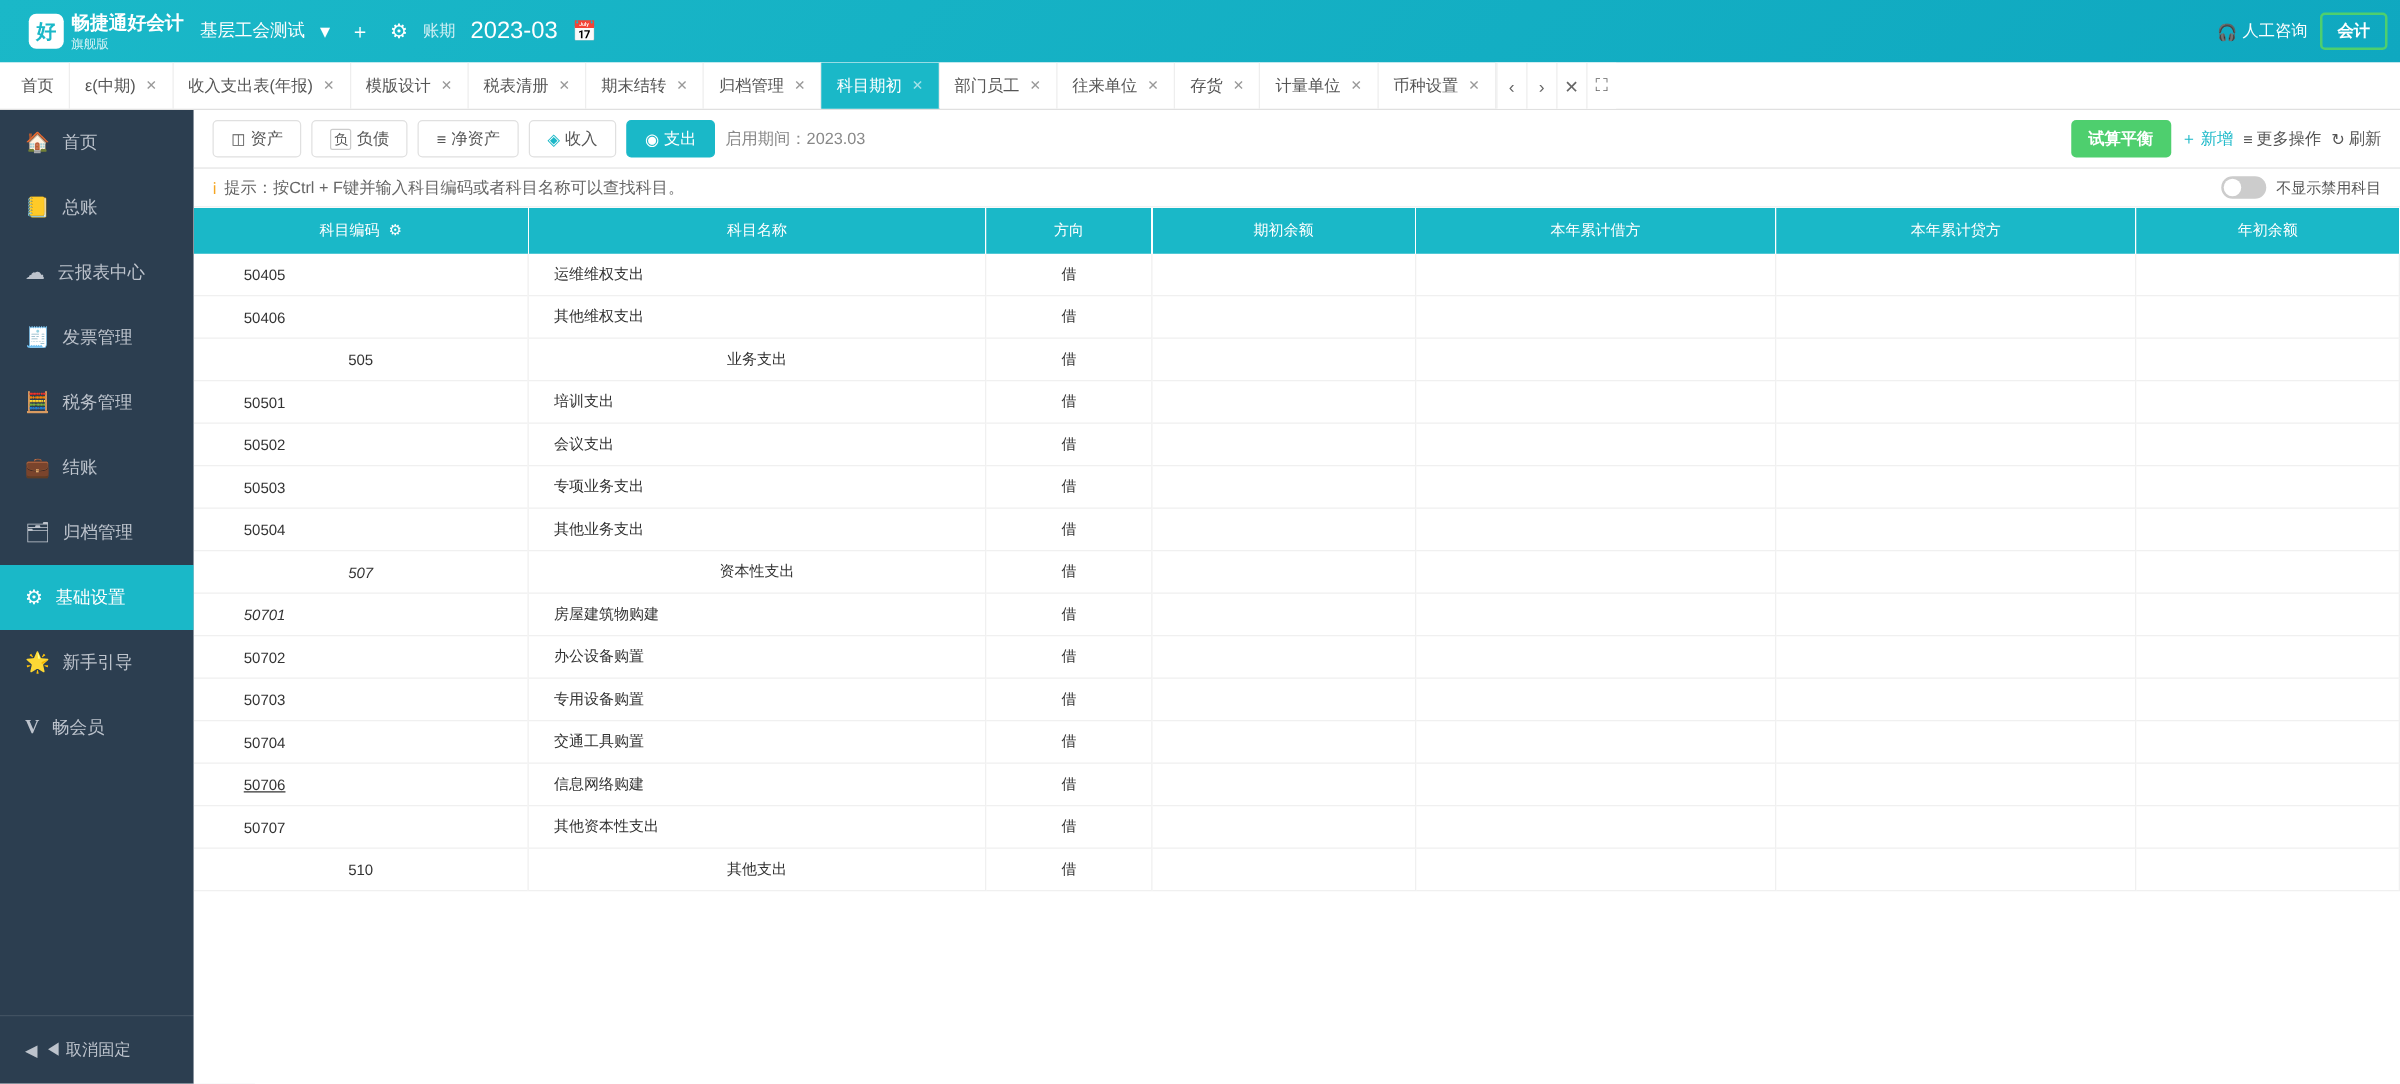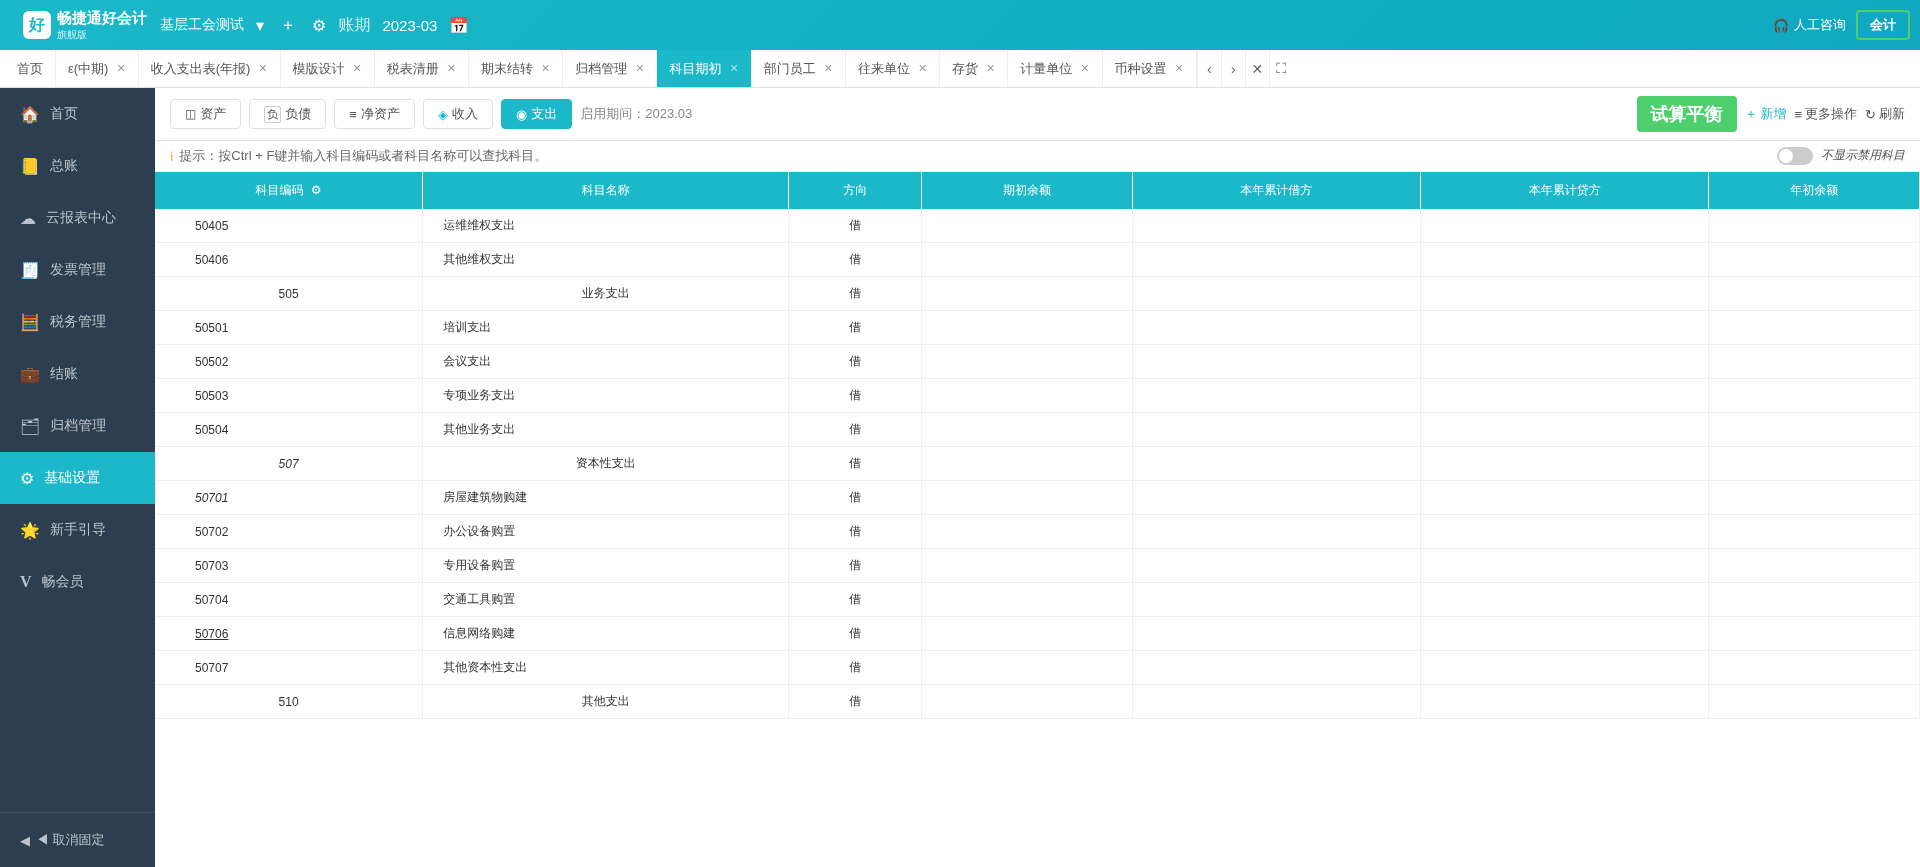--- a/index.html
+++ b/index.html
@@ -45,22 +45,22 @@
       cursor: pointer;
     }
     .header-icon-btn {
       background: none;
       border: none;
       color: white;
       cursor: pointer;
       font-size: 16px;
       padding: 4px;
     }
-    .period-label { color: rgba(255,255,255,0.8); font-size: 16px; }
-    .period-value { color: white; font-size: 15px; margin-left: 4px; }
+    .period-label { color: rgba(255,255,255,0.8); font-size: 13px; }
+    .period-value { color: white; font-size: 19px; margin-left: 4px; }
 
     .header-right {
       display: flex;
       align-items: center;
       gap: 10px;
     }
     .ai-btn {
       display: flex; align-items: center; gap: 4px;
       color: white; font-size: 13px; cursor: pointer;
     }
@@ -206,21 +206,21 @@
       align-items: center;
       gap: 8px;
     }
     .btn-balance {
       background: #4ecf6e;
       color: white;
       border: none;
       padding: 6px 14px;
       border-radius: 4px;
       cursor: pointer;
-      font-size: 18px;
+      font-size: 13px;
       font-weight: bold;
     }
     .btn-add {
       background: none;
       border: none;
       color: #1ab8c8;
       cursor: pointer;
       font-size: 13px;
       display: flex; align-items: center; gap: 3px;
     }
@@ -248,24 +248,23 @@
       display: flex;
       align-items: center;
       font-size: 13px;
       color: #666;
       gap: 6px;
       border-bottom: 1px solid #eee;
     }
     .tip-icon { color: #f5a623; }
     .tip-bar-right {
       margin-left: auto;
-      display: flex; gap: 8px;
+      display: flex; align-items: center; gap: 8px;
       color: #555;
       font-size: 12px;
-      font-style: italic;
     }
     .toggle-switch {
       width: 36px; height: 18px;
       background: #ccc;
       border-radius: 9px;
       position: relative;
       cursor: pointer;
       display: inline-block;
     }
     .toggle-switch::after {

